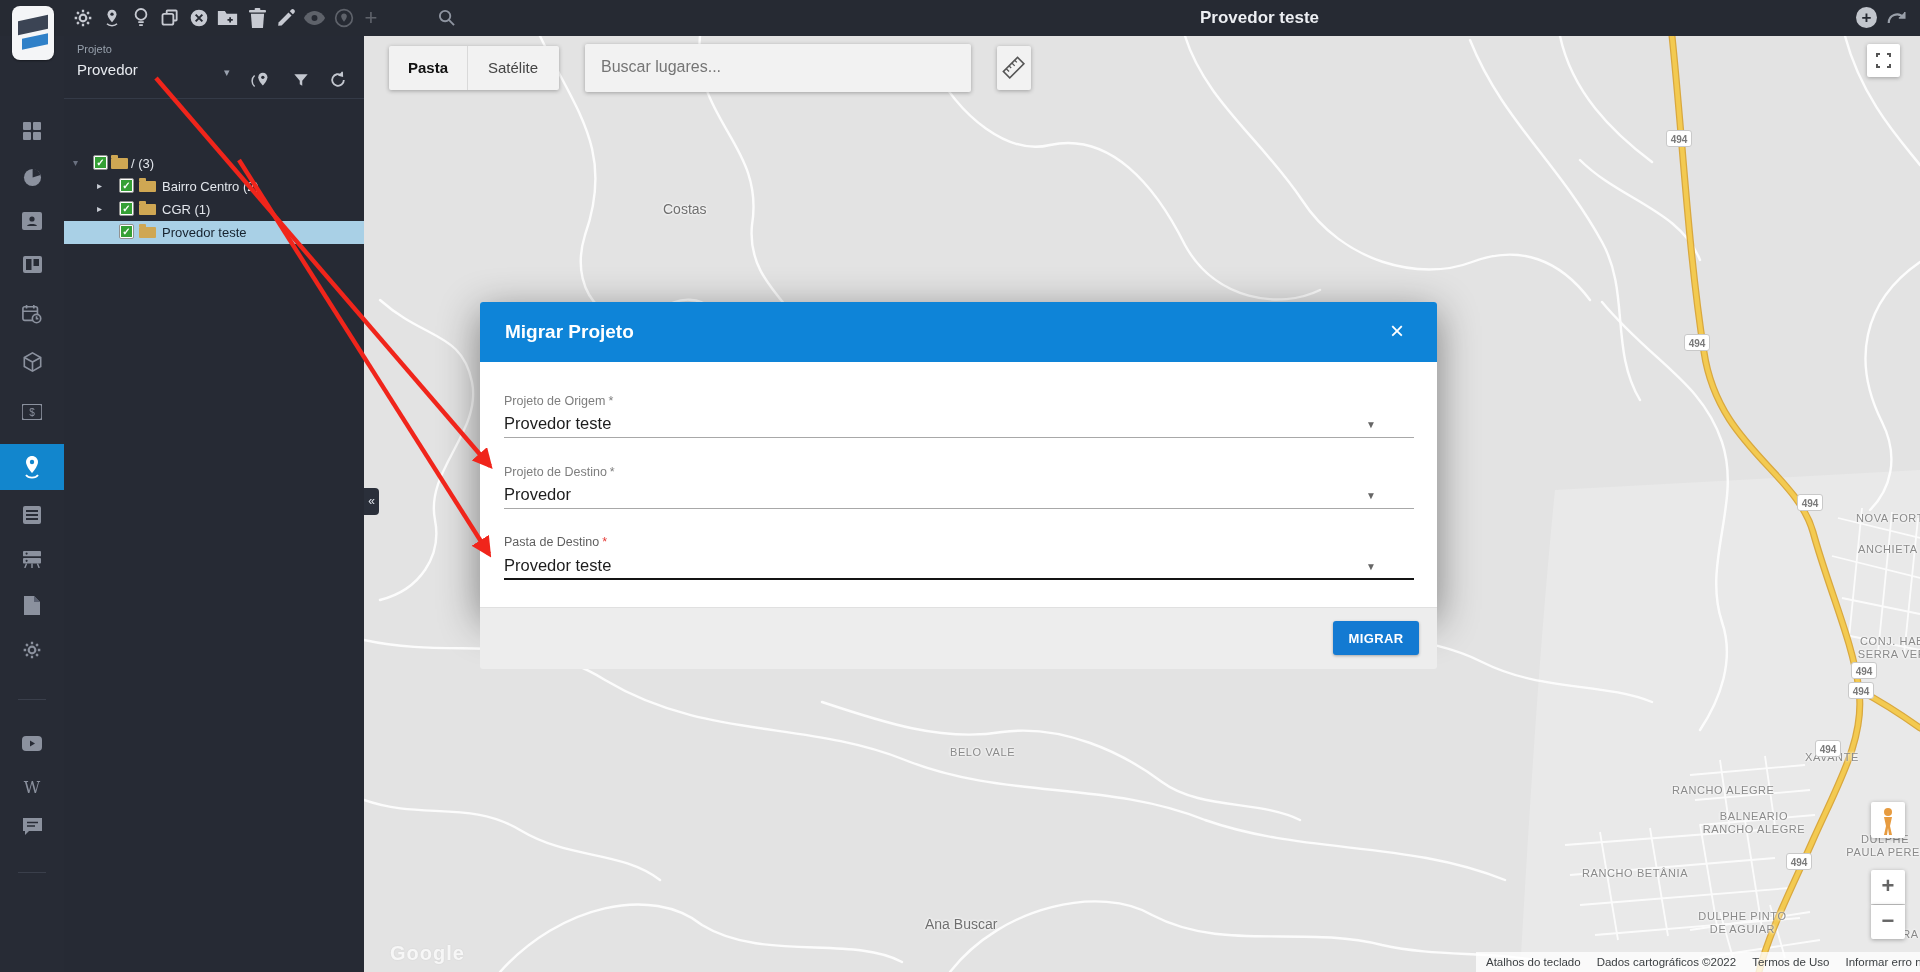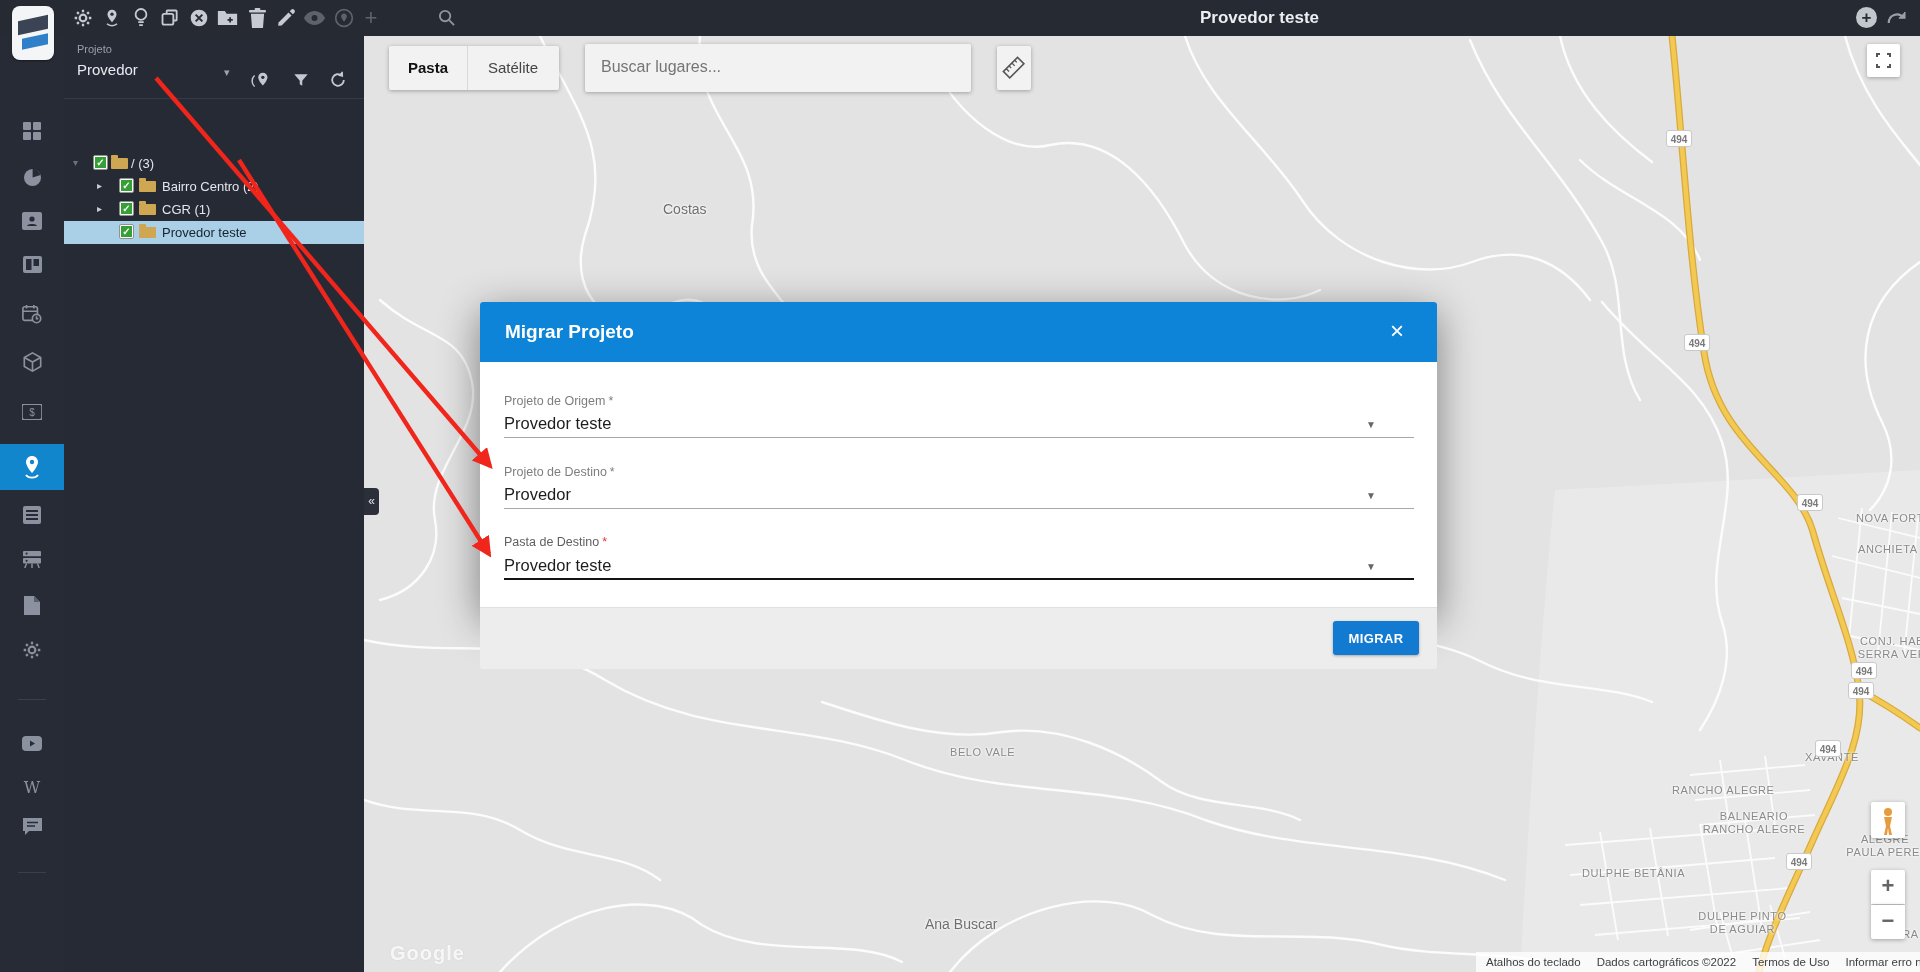--- a/index.html
+++ b/index.html
@@ -163,24 +163,24 @@
   <div class="map-label" style="left:299px;top:165px">Costas</div>
   <div class="map-label" style="left:561px;top:880px">Ana Buscar</div>
   <div class="map-local" style="left:586px;top:710px">BELO VALE</div>
   <div class="map-local" style="left:1441px;top:715px">XAVANTE</div>
   <div class="map-local" style="left:1308px;top:748px">RANCHO ALEGRE</div>
   <div class="map-local" style="left:1330px;top:774px;width:120px">
     <span>BALNEARIO</span><br>
     <span>RANCHO ALEGRE</span>
   </div>
   <div class="map-local" style="left:1476px;top:797px;width:90px">
-    <span>ALEGRE</span><br>
+    <span>DULPHE</span><br>
     <span>PAULA PEREI</span>
   </div>
-  <div class="map-local" style="left:1218px;top:831px">DULPHE BETÂNIA</div>
+  <div class="map-local" style="left:1218px;top:831px">RANCHO BETÂNIA</div>
   <div class="map-local" style="left:1331px;top:874px;width:95px">
     <span>DULPHE PINTO</span><br>
     <span>DE AGUIAR</span>
   </div>
   <div class="map-local" style="left:1523px;top:892px">IPIRA</div>
   <div class="map-local" style="left:1492px;top:476px">NOVA FORTALEZ</div>
   <div class="map-local" style="left:1494px;top:507px">ANCHIETA</div>
   <div class="map-local" style="left:1488px;top:599px;width:80px">
     <span>CONJ. HAB</span><br>
     <span>SERRA VER</span>

